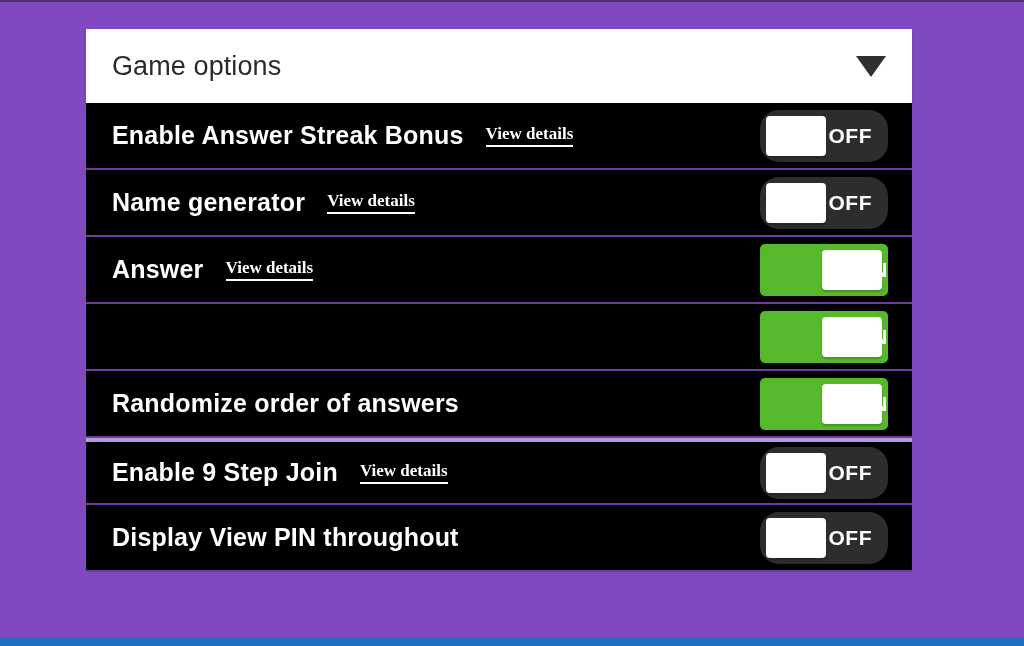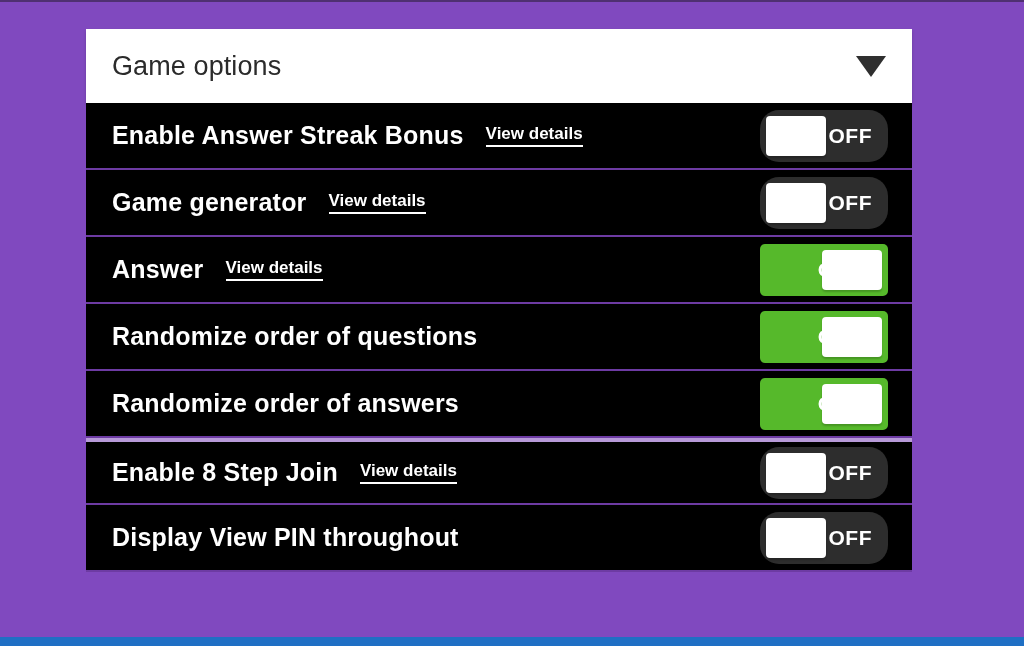--- a/index.html
+++ b/index.html
@@ -99,20 +99,21 @@
     margin-left: 22px;
     font-size: 17px;
     font-weight: bold;
     color: #ffffff;
     text-decoration: none;
     border-bottom: 2px solid #ffffff;
     padding-bottom: 3px;
     line-height: 1;
     white-space: nowrap;
     cursor: pointer;
+    font-family: Liberation Serif, serif;
   }
   .spacer { flex: 1 1 auto; }
   
   .toggle {
     position: relative;
     width: 128px;
     height: 52px;
     border-radius: 5px;
     flex: 0 0 auto;
     display: flex;
@@ -120,21 +121,21 @@
     cursor: pointer;
     box-shadow: 0 1px 2px rgba(0,0,0,0.25);
   }
   .toggle.off {
     background: #2d2d2d;
     justify-content: flex-end;
     border-radius: 19px;
   }
   .toggle.on {
     background: #56b92b;
-    justify-content: center;
+    justify-content: flex-end;
   }
   .toggle-knob {
     position: absolute;
     top: 6px;
     width: 60px;
     height: 40px;
     background: #ffffff;
     border-radius: 4px;
     box-shadow: 0 2px 2px rgba(0,0,0,0.2);
   }
@@ -168,55 +169,54 @@
         <div class="option-row">
           <span class="option-label">Enable Answer Streak Bonus</span>
           <span class="view-details">View details</span>
           <div class="spacer"></div>
           <div class="toggle off">
             <span class="toggle-text">OFF</span>
             <span class="toggle-knob"></span>
           </div>
         </div>
         <div class="option-row">
-          <span class="option-label">Game generator</span>
+          <span class="option-label">Name generator</span>
           <span class="view-details">View details</span>
           <div class="spacer"></div>
           <div class="toggle off">
             <span class="toggle-text">OFF</span>
             <span class="toggle-knob"></span>
           </div>
         </div>
         <div class="option-row">
           <span class="option-label">Answer</span>
           <span class="view-details">View details</span>
           <div class="spacer"></div>
           <div class="toggle on">
             <span class="toggle-text">ON</span>
             <span class="toggle-knob"></span>
           </div>
         </div>
         <div class="option-row">
-          <span class="option-label">Randomize order of questions</span>
           <div class="spacer"></div>
           <div class="toggle on">
             <span class="toggle-text">ON</span>
             <span class="toggle-knob"></span>
           </div>
         </div>
         <div class="option-row">
           <span class="option-label">Randomize order of answers</span>
           <div class="spacer"></div>
           <div class="toggle on">
             <span class="toggle-text">ON</span>
             <span class="toggle-knob"></span>
           </div>
         </div>
         <div class="option-row sep-top">
-          <span class="option-label">Enable 8 Step Join</span>
+          <span class="option-label">Enable 9 Step Join</span>
           <span class="view-details">View details</span>
           <div class="spacer"></div>
           <div class="toggle off">
             <span class="toggle-text">OFF</span>
             <span class="toggle-knob"></span>
           </div>
         </div>
         <div class="option-row">
           <span class="option-label">Display View PIN throughout</span>
           <div class="spacer"></div>

